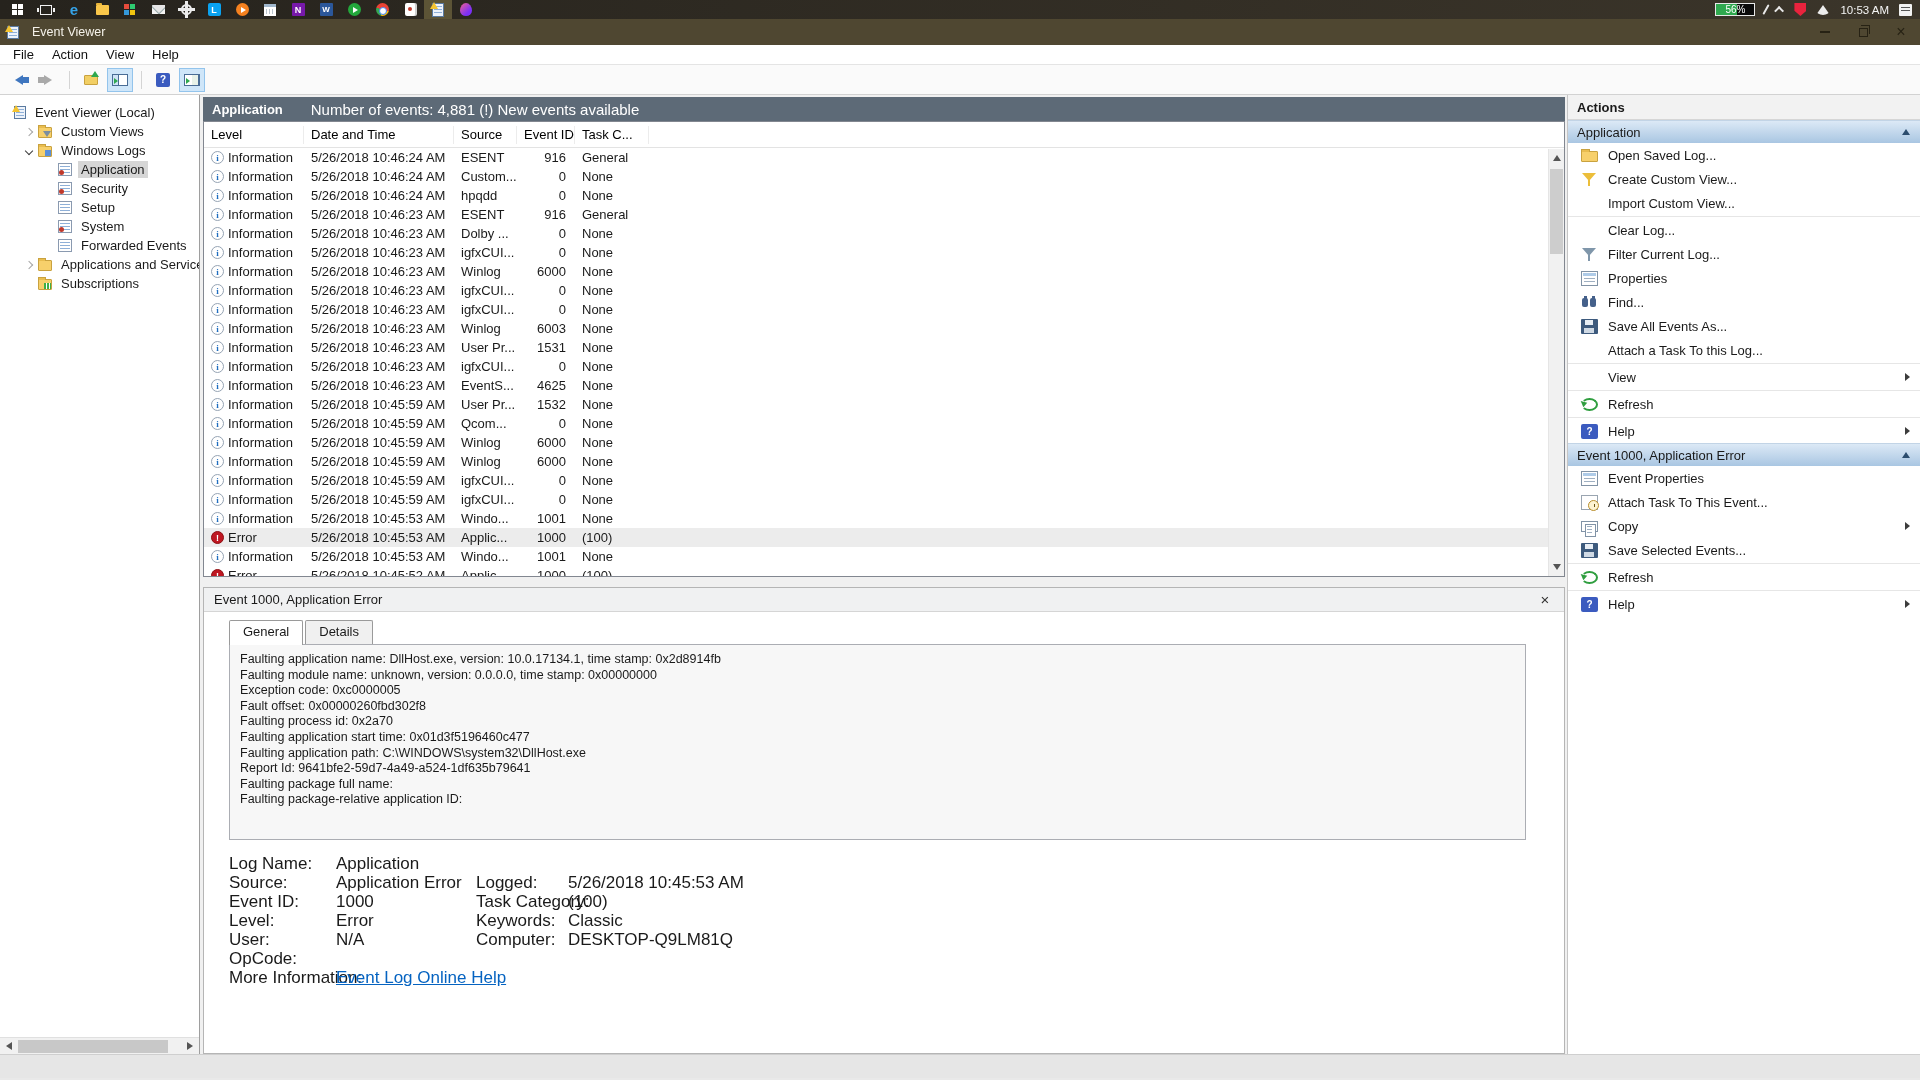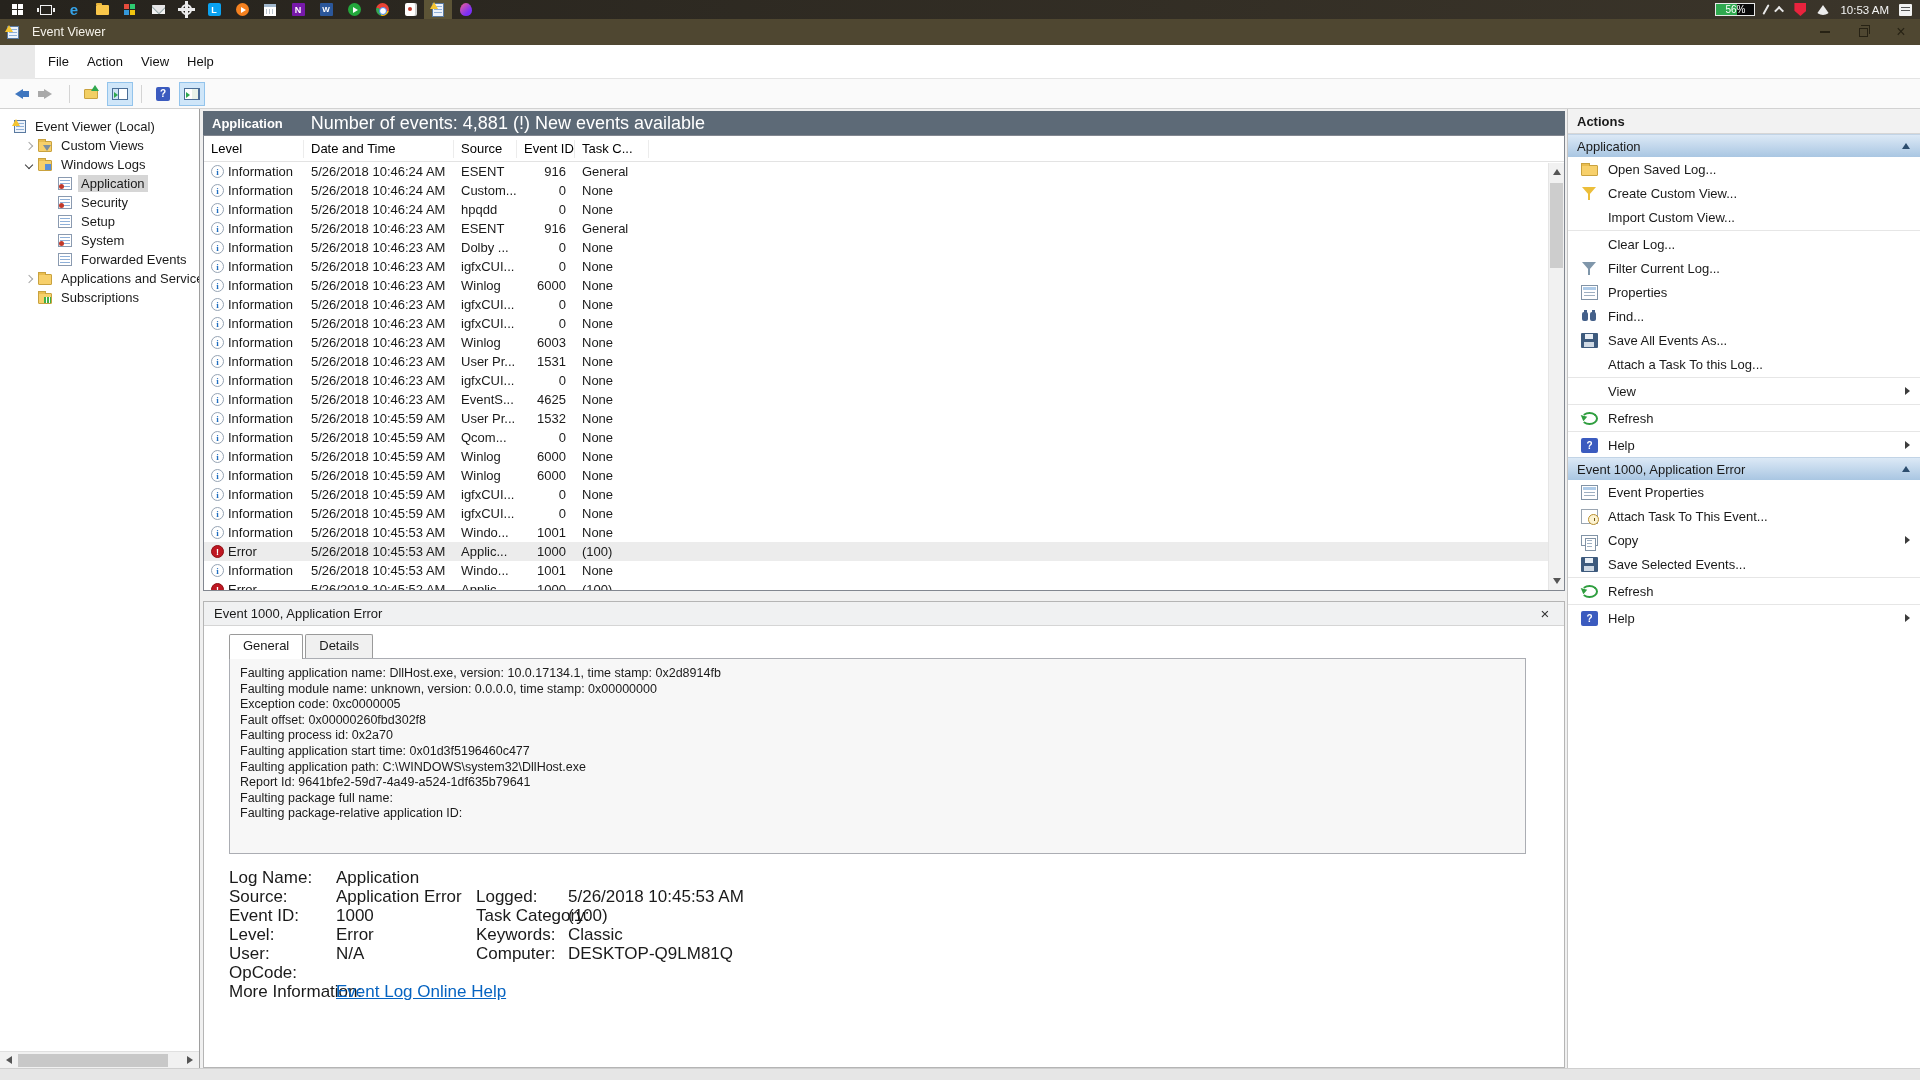--- a/index.html
+++ b/index.html
@@ -73,21 +73,21 @@
   
   .titlebar { height:26px; background:#4f4731; display:flex; align-items:center; padding-left:7px; }
   .title-text { color:#f5f2ea; margin-left:7px; font-size:12.5px; flex:1; }
   .win-controls { display:flex; height:100%; }
   .wc { width:38px; height:100%; display:flex; align-items:center; justify-content:center; color:#272214; }
   .wc-min i { display:block; width:10px; height:2px; background:#272214; }
   .wc-restore i { display:block; width:9px; height:9px; border:1.5px solid #272214; position:relative; }
   .wc-restore i::before { content:""; position:absolute; top:-4px; left:1.5px; width:8px; height:8px; border-top:1.5px solid #272214; border-right:1.5px solid #272214; }
   .wc-close { font-size:16px; line-height:16px; }
   
-  .menubar { height:34px; background:#fff; border-bottom:1px solid #e4e4e4; display:flex; align-items:center; padding-left:4px;margin-left:35px; }
+  .menubar { height:20px; background:#fff; border-bottom:1px solid #e4e4e4; display:flex; align-items:center; padding-left:4px; }
   .menu-item { padding:0 9px; font-size:13px; color:#111; }
   .toolbar { height:30px; background:#fafafa; border-bottom:1px solid #d2d2d2; display:flex; align-items:center; padding-left:6px; gap:3px; }
   .tbtn { width:26px; height:24px; display:flex; align-items:center; justify-content:center; border:1px solid transparent; }
   .tbtn.boxed { background:#cfe6f9; border-color:#93c4ec; }
   .tool-sep { width:1px; height:18px; background:#d4d4d4; margin:0 5px; }
   .arr { width:0; height:0; border-top:5px solid transparent; border-bottom:5px solid transparent; position:relative; }
   .arr-back { border-right:8px solid #3f76bf; }
   .arr-back::after { content:""; position:absolute; left:8px; top:-3px; width:6px; height:6px; background:#3f76bf; }
   .arr-fwd { border-left:8px solid #a9a9a9; }
   .arr-fwd::before { content:""; position:absolute; right:8px; top:-3px; width:6px; height:6px; background:#a9a9a9; }
@@ -124,21 +124,21 @@
   .tree-row.selected .tree-label { background:#d6d6d6; }
   .tree-hscroll { position:absolute; left:0; right:0; bottom:0; height:17px; background:#f1f1f1; border-top:1px solid #e0e0e0; }
   .hs-arrow { position:absolute; top:4px; width:0; height:0; border-top:4.5px solid transparent; border-bottom:4.5px solid transparent; }
   .hs-left { left:6px; border-right:6px solid #555; }
   .hs-right { right:6px; border-left:6px solid #555; }
   .hs-thumb { position:absolute; left:18px; top:2px; width:150px; height:13px; background:#c8c8c8; }
   
   .center { flex:1; min-width:0; display:flex; flex-direction:column; padding:2px 2px 0 3px; background:#f0f0f0; }
   .log-header { height:24px; background:#5d6a77; color:#fff; display:flex; align-items:center; padding-left:9px; flex:0 0 auto; }
   .log-title { font-weight:bold; margin-right:28px; }
-  .log-sub { font-size:18px; }
+  .log-sub { font-size:15px; }
   .list-frame { height:456px; background:#fff; border:1px solid #828790; position:relative; display:flex; flex-direction:column; flex:0 0 auto; }
   .thead { display:flex; height:26px; align-items:center; border-bottom:1px solid #e3e3e3; flex:0 0 auto; padding-right:16px; }
   .th { font-size:13px; color:#000; padding-left:7px; border-right:1px solid #ececec; height:18px; line-height:18px; }
   .tbody { flex:1; overflow:hidden; }
   .tr { display:flex; height:19px; align-items:center; font-size:13px; }
   .tr.selected { background:#ececec; }
   .c-level { width:100px; } .c-date { width:150px; } .c-source { width:63px; } .c-id { width:58px; } .c-task { width:74px; } .c-fill { flex:1; border-right:none; }
   .td { padding-left:7px; white-space:nowrap; overflow:hidden; }
   .td.c-id { text-align:right; padding-right:9px; padding-left:0; }
   .lv { display:flex; align-items:center; gap:4px; }

